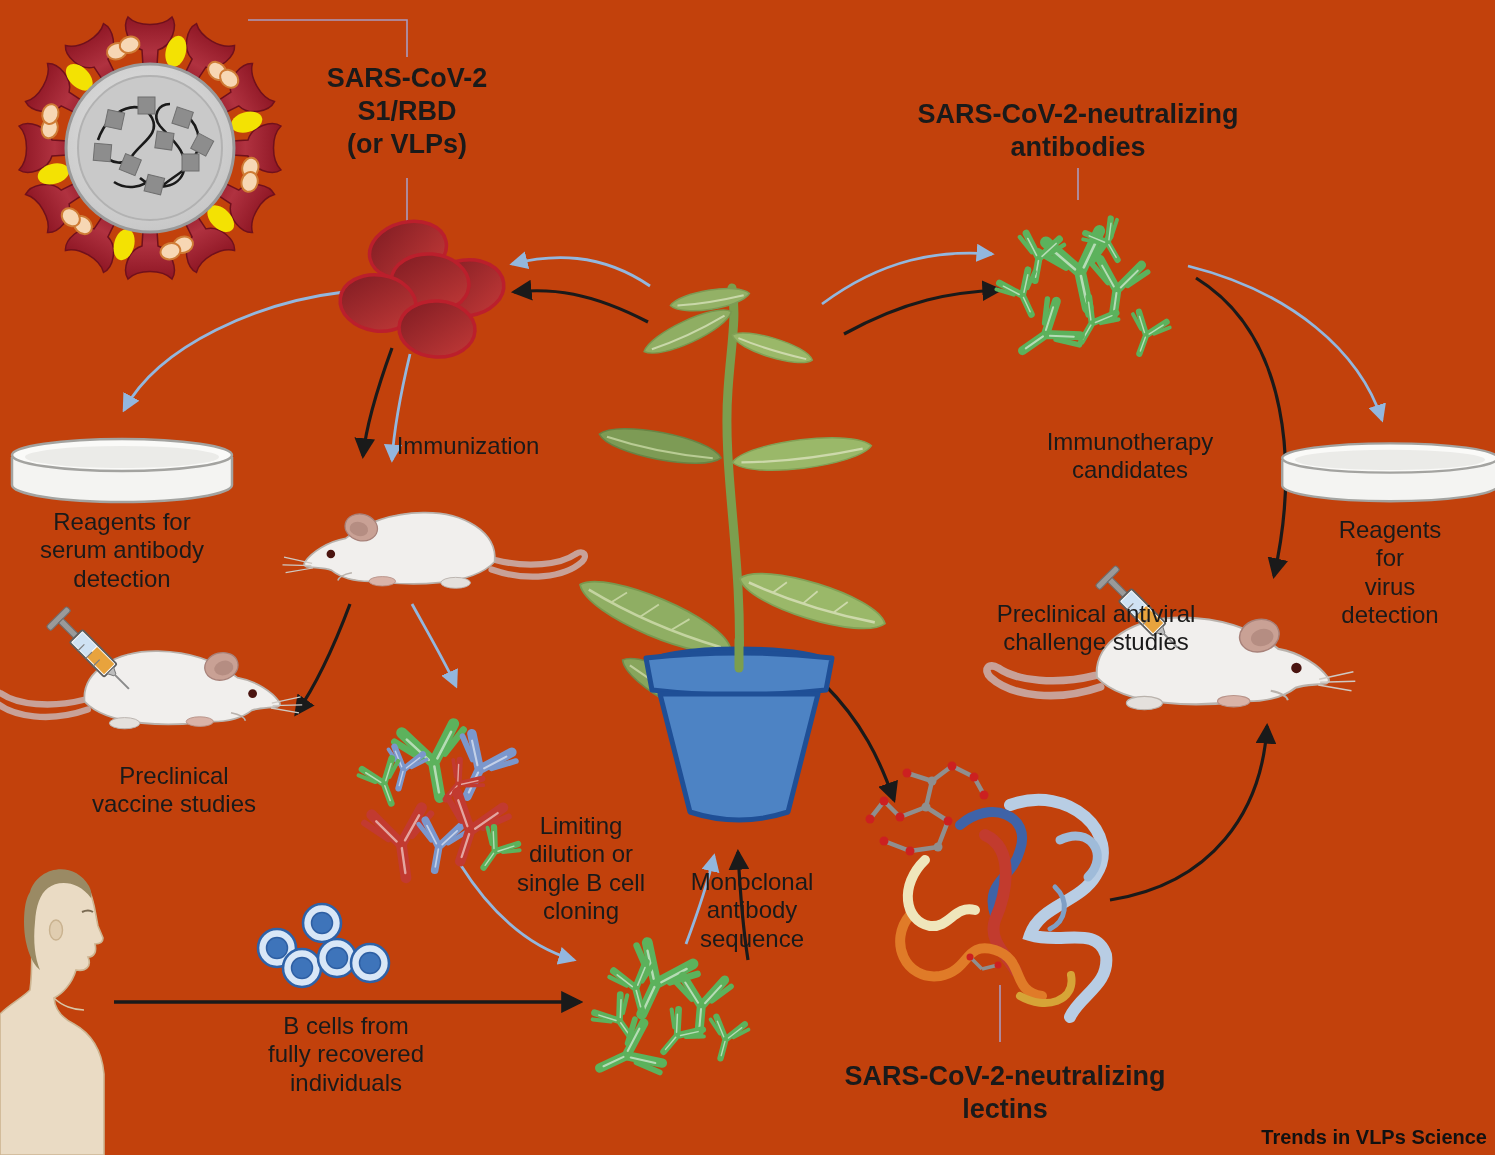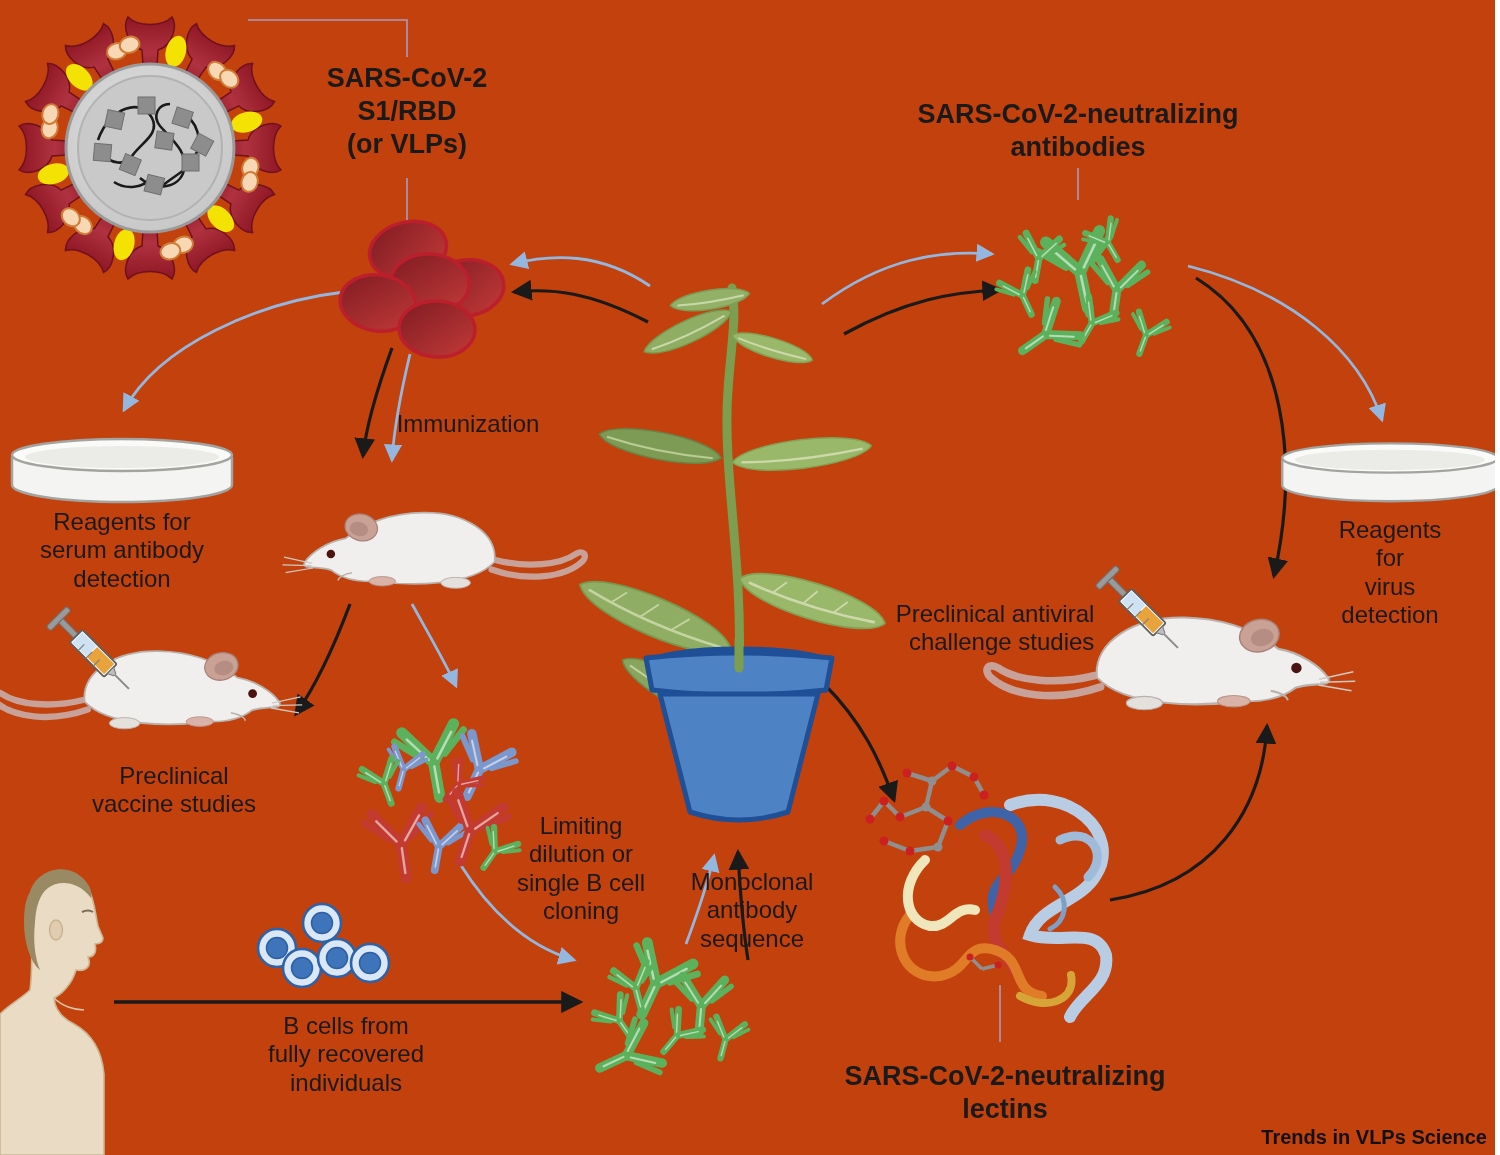--- a/index.html
+++ b/index.html
@@ -338,37 +338,39 @@
       <circle cx="-2" cy="70" r="3.5" fill="#cc2020" stroke="none"></circle>
     </g>
   </g>
 </svg>
 
   <div class="lbl bold" style="left:407px;top:62px;">SARS-CoV-2
 S1/RBD
 (or VLPs)</div>
   <div class="lbl bold" style="left:1078px;top:98px;">SARS-CoV-2-neutralizing
 antibodies</div>
-  <div class="lbl" style="left:468px;top:410px;">Immunization</div>
+  <div class="lbl" style="left:468px;top:432px;">Immunization</div>
   <div class="lbl" style="left:122px;top:508px;">Reagents for
 serum antibody
 detection</div>
   <div class="lbl" style="left:174px;top:762px;">Preclinical
 vaccine studies</div>
   <div class="lbl" style="left:581px;top:812px;">Limiting
 dilution or
 single B cell
 cloning</div>
   <div class="lbl" style="left:346px;top:1012px;">B cells from
 fully recovered
 individuals</div>
   <div class="lbl" style="left:752px;top:868px;">Monoclonal
 antibody
 sequence</div>
   <div class="lbl bold" style="left:1005px;top:1060px;">SARS-CoV-2-neutralizing
 lectins</div>
-  <div class="lbl" style="left:995px;top:600px;text-align:right;">Preclinical antiviral
+  <div class="lbl" style="left:1130px;top:428px;">Immunotherapy
+candidates</div>
+  <div class="lbl" style="left:1096px;top:600px;">Preclinical antiviral
 challenge studies</div>
   <div class="lbl" style="left:1390px;top:516px;">Reagents for
 virus detection</div>
   <div class="journal">Trends in VLPs Science</div>
 
 </div>
 
 </body></html>

